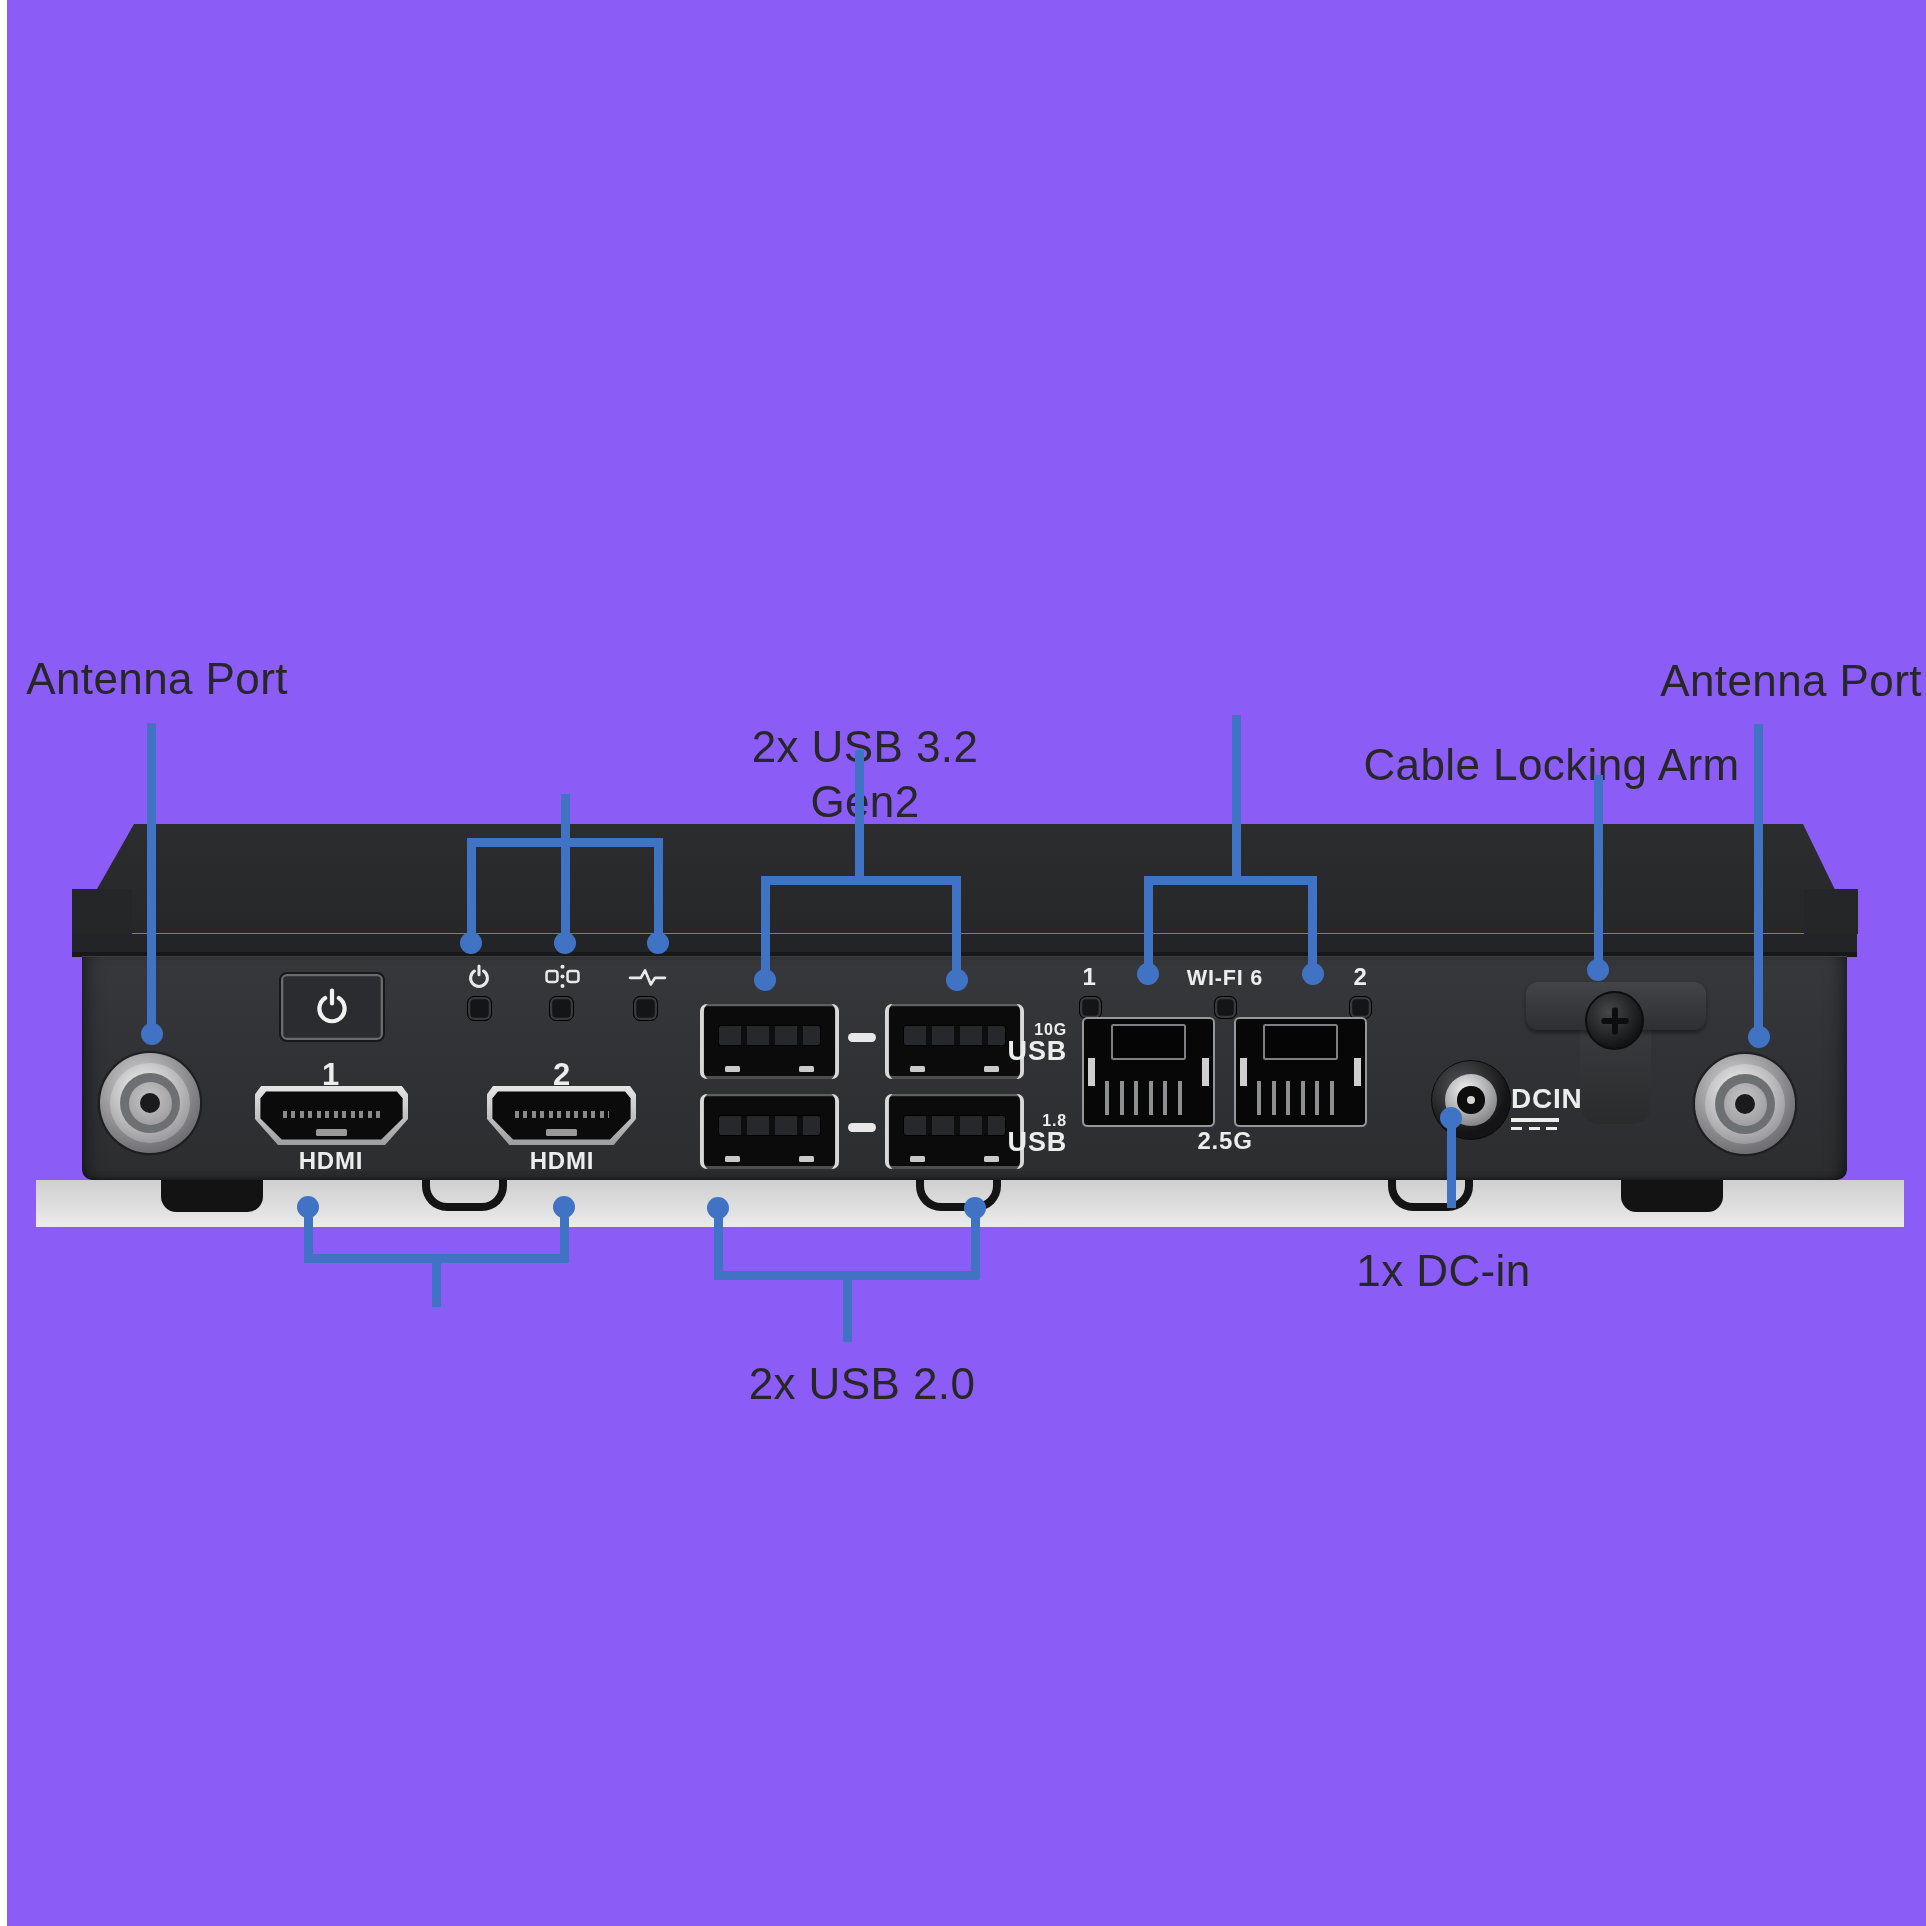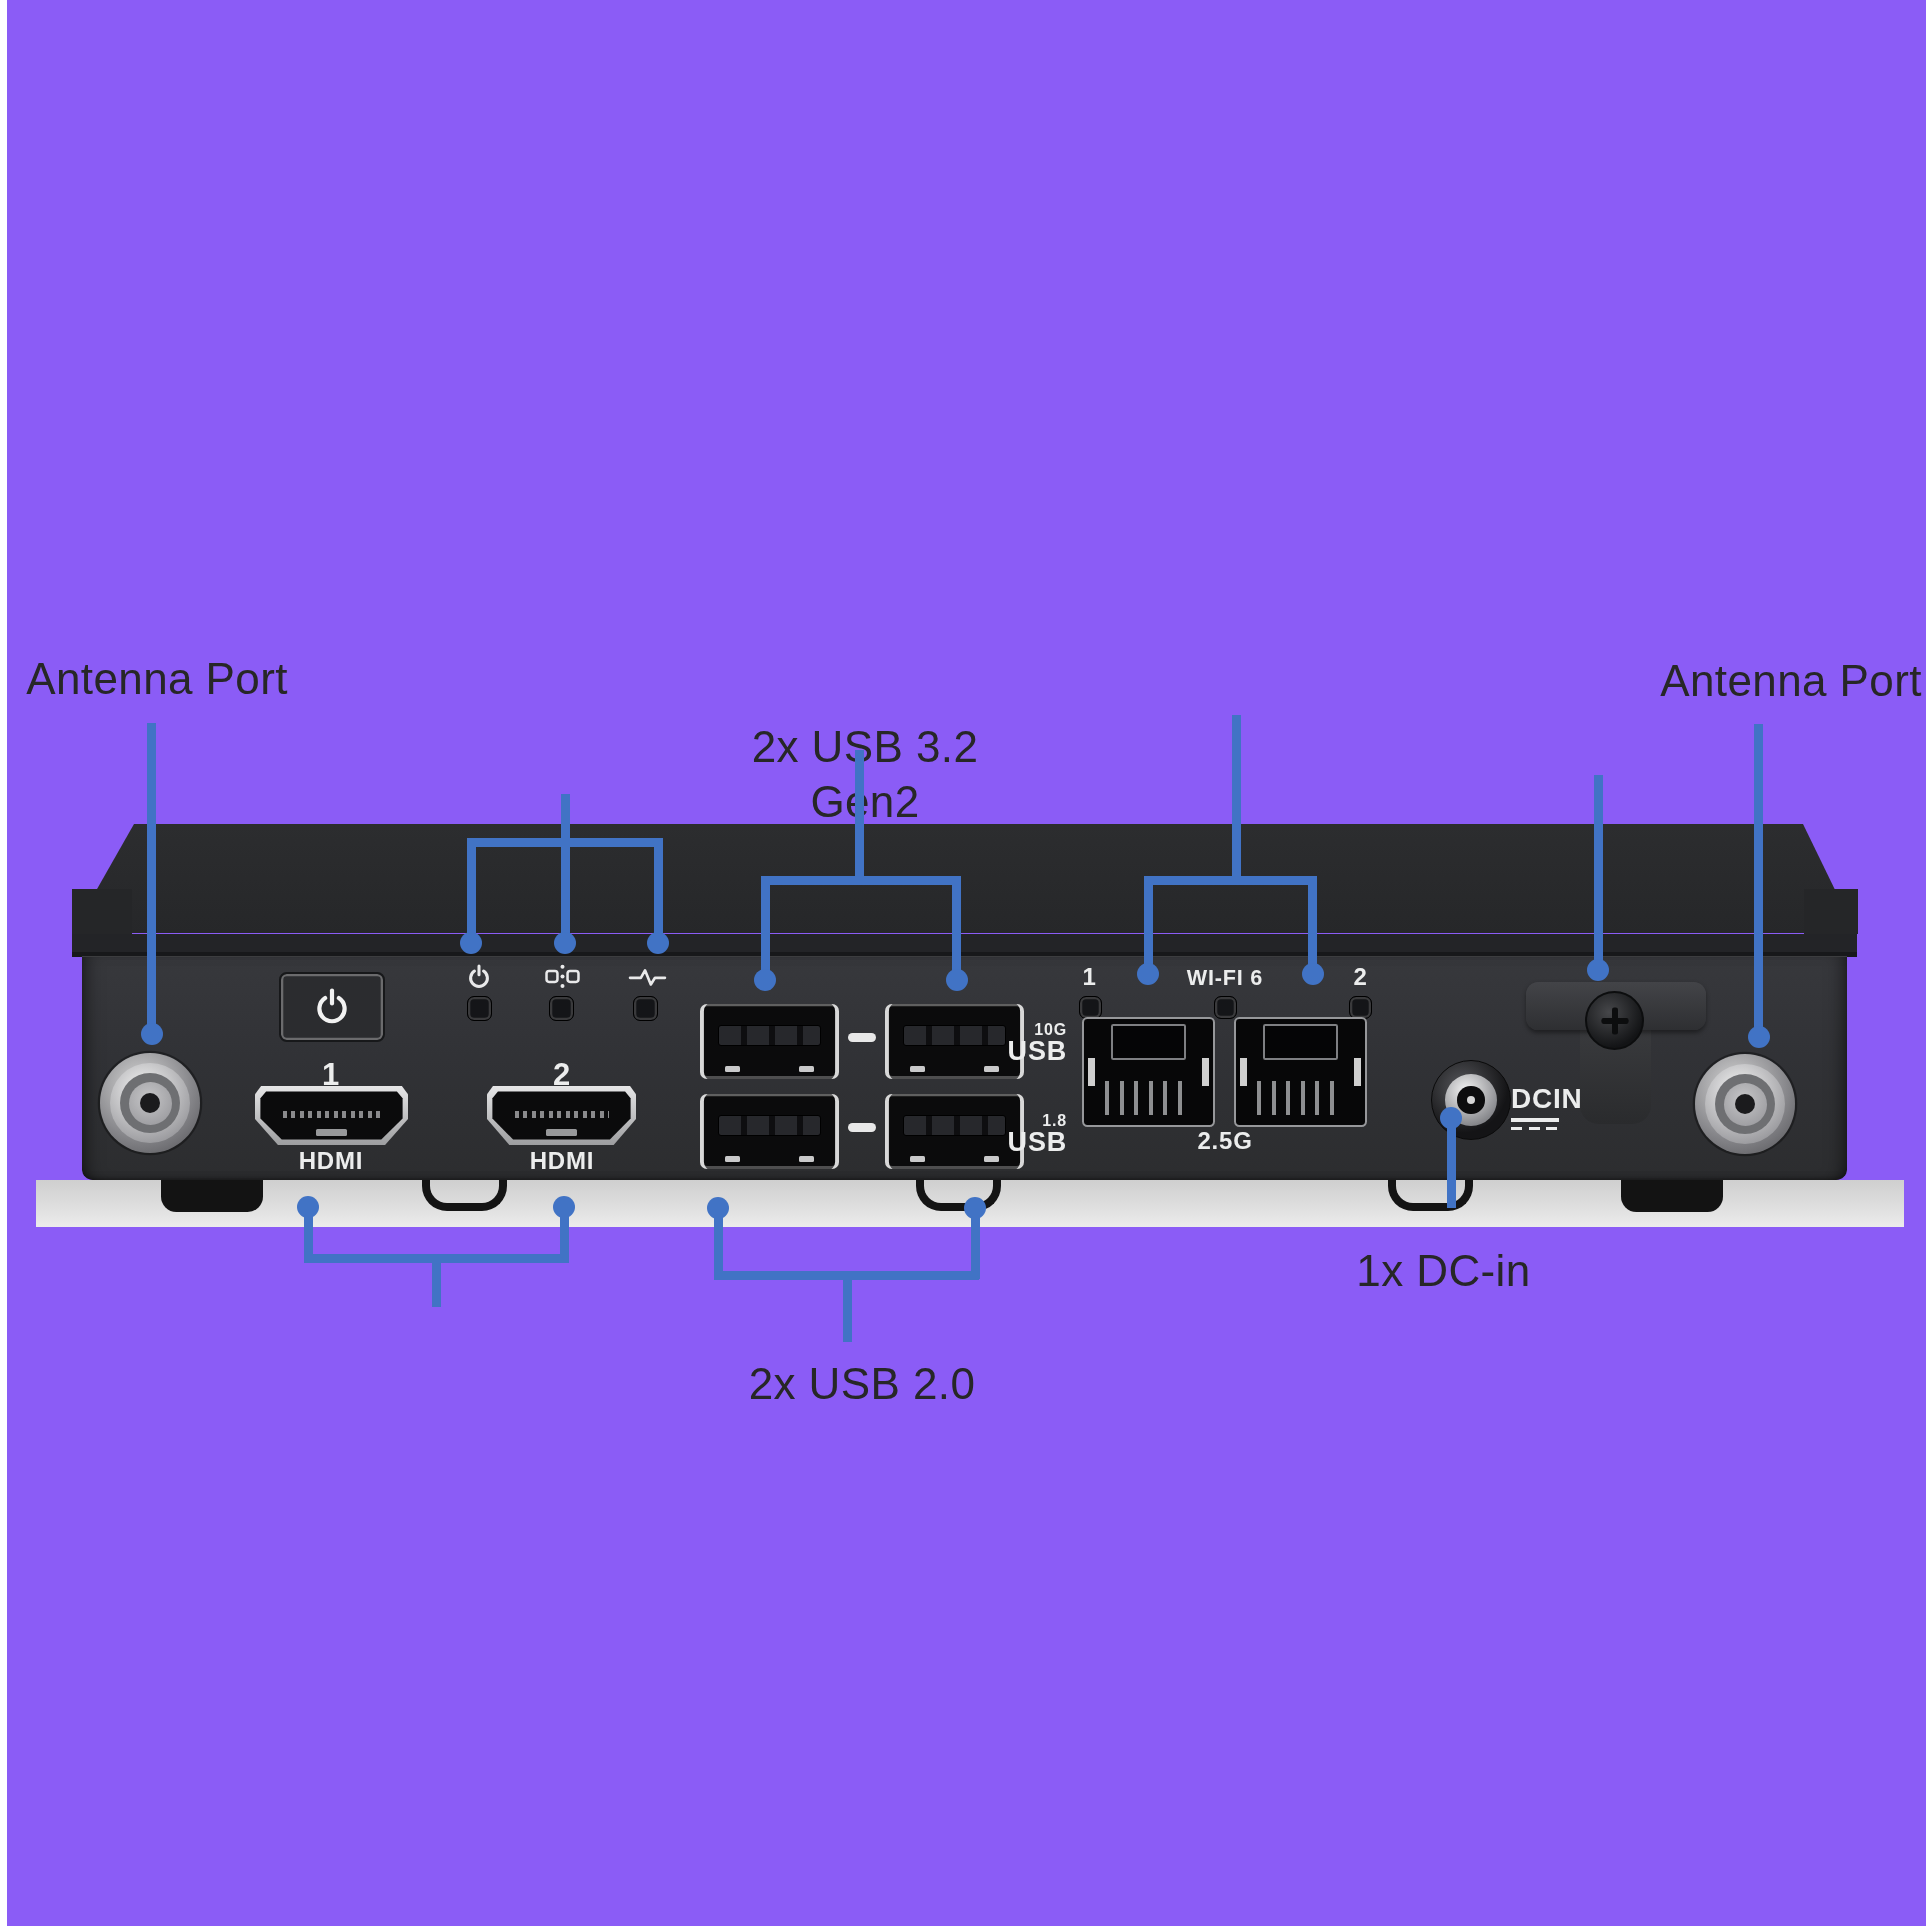--- a/index.html
+++ b/index.html
@@ -202,20 +202,21 @@
   .ant-hole { position: absolute; inset: 40px; border-radius: 50%; background: #1b1b1d; }
 </style>
 </head>
 <body>
 
 <div id="canvas">
 
   <div class="callout" style="left:19px; top:651px; width:262px;">Antenna Port</div>
   <div class="callout" style="left:700px; top:719px; width:316px;">2x USB 3.2 Gen2</div>
   <div class="callout" style="left:1649px; top:653px; width:270px;">Antenna Port</div>
+  <div class="callout" style="left:1348px; top:737px; width:393px;">Cable Locking Arm</div>
   <div class="callout" style="left:728px; top:1356px; width:254px;">2x USB 2.0</div>
   <div class="callout" style="left:1319px; top:1243px; width:235px;">1x DC-in</div>
 
   <div class="band"></div>
 
   <div class="lid"></div>
   <div class="bump" style="left:65px;"></div>
   <div class="bump" style="left:1797px; width:54px;"></div>
   <div class="strip"></div>
   <div class="face"></div>

